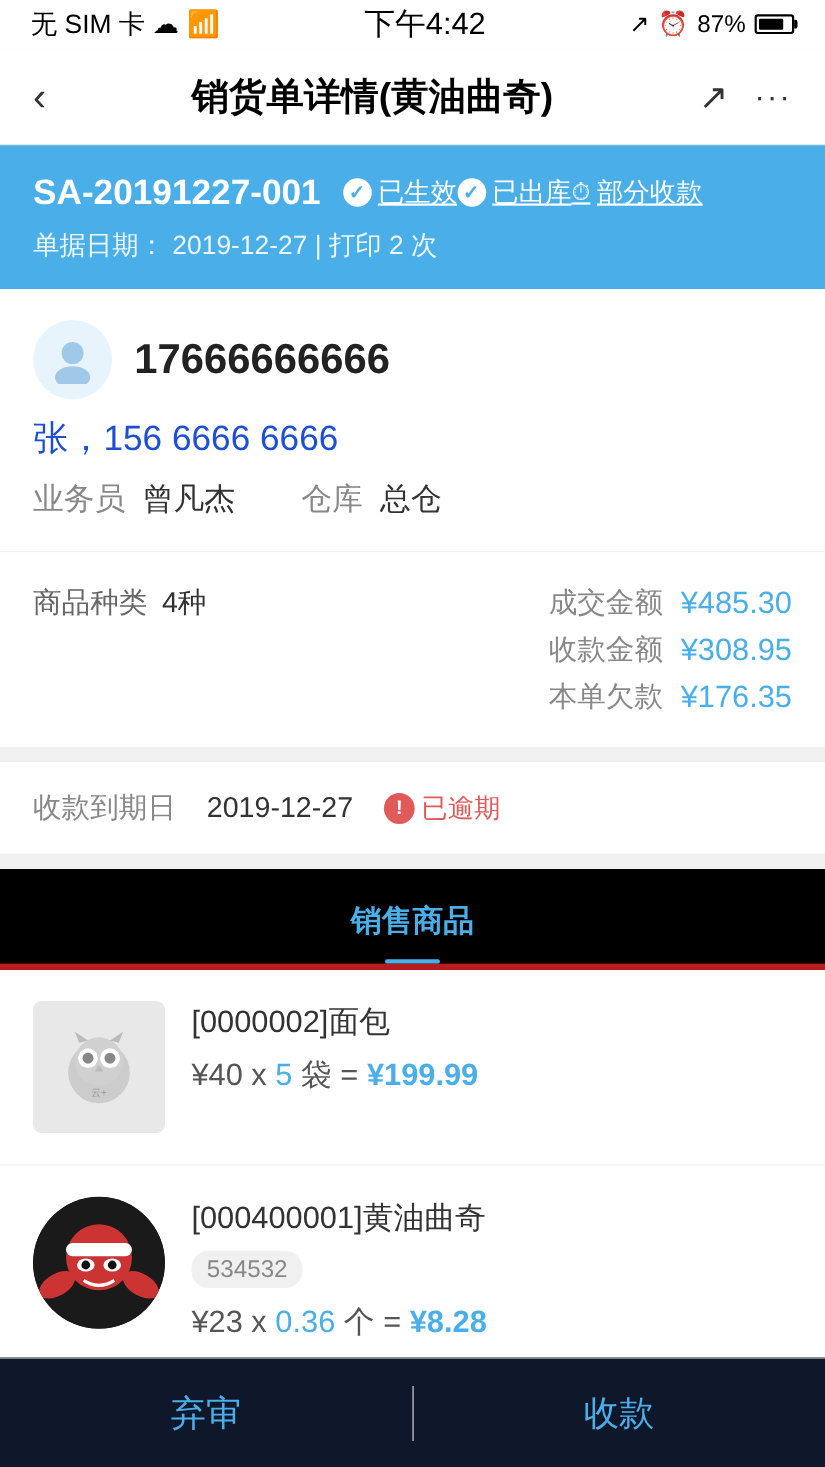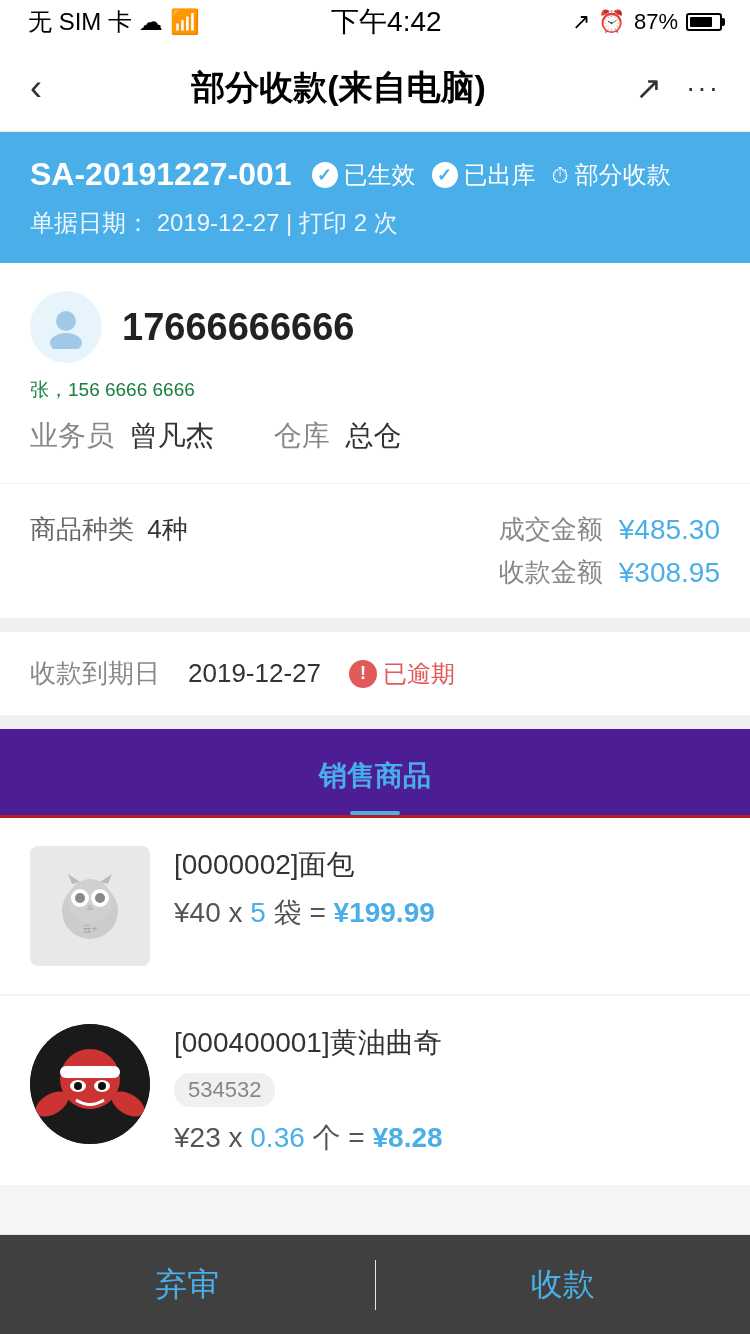--- a/index.html
+++ b/index.html
@@ -66,21 +66,21 @@
       gap: 20px;
       margin-bottom: 14px;
     }
     .order-id {
       font-size: 32px;
       font-weight: 700;
     }
     .status-badges {
       display: flex;
       align-items: center;
-      gap: 16px;
+      text-decoration: underline;
     }
     .badge {
       display: flex;
       align-items: center;
       gap: 6px;
       font-size: 24px;
     }
     .badge-check::before {
       content: "✓";
       background: #fff;
@@ -131,22 +131,22 @@
       justify-content: center;
       flex-shrink: 0;
     }
     .avatar svg { width: 44px; height: 44px; fill: #a0c8e8; }
     .customer-phone {
       font-size: 38px;
       font-weight: 600;
       color: #222;
     }
     .customer-name {
-      font-size: 19px;
-      color: #15803d;
+      font-size: 32px;
+      color: #1d4ed8;
       margin-bottom: 14px;
     }
     .customer-meta {
       display: flex;
       gap: 60px;
       font-size: 28px;
       color: #555;
     }
     .meta-label { color: #888; }
     .meta-value { color: #333; margin-left: 8px; }
@@ -211,23 +211,23 @@
       display: flex;
       align-items: center;
       justify-content: center;
       color: #fff;
       font-size: 18px;
       font-weight: bold;
     }
 
     
     .tabs-bar {
-      background: #4c1d95;
-      display: flex;
-      border-bottom: 3px solid #b91c1c;
+      background: #000000;
+      display: flex;
+      border-bottom: 6px solid #b91c1c;
       font-family: Liberation Serif, serif;
     }
     .tab {
       flex: 1;
       text-align: center;
       padding: 28px 0 20px;
       font-size: 28px;
       color: #888;
       cursor: pointer;
       position: relative;
@@ -302,21 +302,21 @@
     .price-qty { color: #4AAEE8; }
     .price-total { color: #4AAEE8; font-weight: 600; }
 
     
     .bottom-bar {
       position: fixed;
       bottom: 0;
       left: 0;
       width: 750px;
       height: 100px;
-      background: #404040;
+      background: #0f172a;
       border-top: 1px solid #e5e5e5;
       display: flex;
       align-items: center;
     }
     .bottom-btn {
       flex: 1;
       text-align: center;
       font-size: 32px;
       cursor: pointer;
       padding: 20px 0;
@@ -346,21 +346,21 @@
       <span style="display:block;width:80%;height:100%;background:#000;border-radius:1px;"></span>
       <span style="position:absolute;right:-5px;top:50%;transform:translateY(-50%);width:3px;height:8px;background:#000;border-radius:0 2px 2px 0;"></span>
     </span>
   </div>
 </div>
 
 <div class="nav-bar">
   <div class="nav-left">
     <span class="back-btn">‹</span>
   </div>
-  <div class="nav-title">部分收款(来自电脑)</div>
+  <div class="nav-title">销货单详情(黄油曲奇)</div>
   <div class="nav-right">
     <span style="font-size:32px;color:#333;">↗</span>
     <span style="font-size:28px;color:#333;letter-spacing:2px;">···</span>
   </div>
 </div>
 
 <div class="order-header">
   <div class="order-header-top">
     <span class="order-id">SA-20191227-001</span>
     <div class="status-badges">
@@ -415,20 +415,24 @@
     </div>
     <div class="summary-right">
       <div class="amount-row">
         <span class="amount-label">成交金额</span>
         <span class="amount-value">¥485.30</span>
       </div>
       <div class="amount-row">
         <span class="amount-label">收款金额</span>
         <span class="amount-value">¥308.95</span>
       </div>
+      <div class="amount-row">
+        <span class="amount-label">本单欠款</span>
+        <span class="amount-value">¥176.35</span>
+      </div>
     </div>
   </div>
 </div>
 
 <div class="due-section">
   <span class="due-label">收款到期日</span>
   <span class="due-date">2019-12-27</span>
   <div class="overdue-badge">
     <div class="overdue-icon">!</div>
     <span>已逾期</span>

